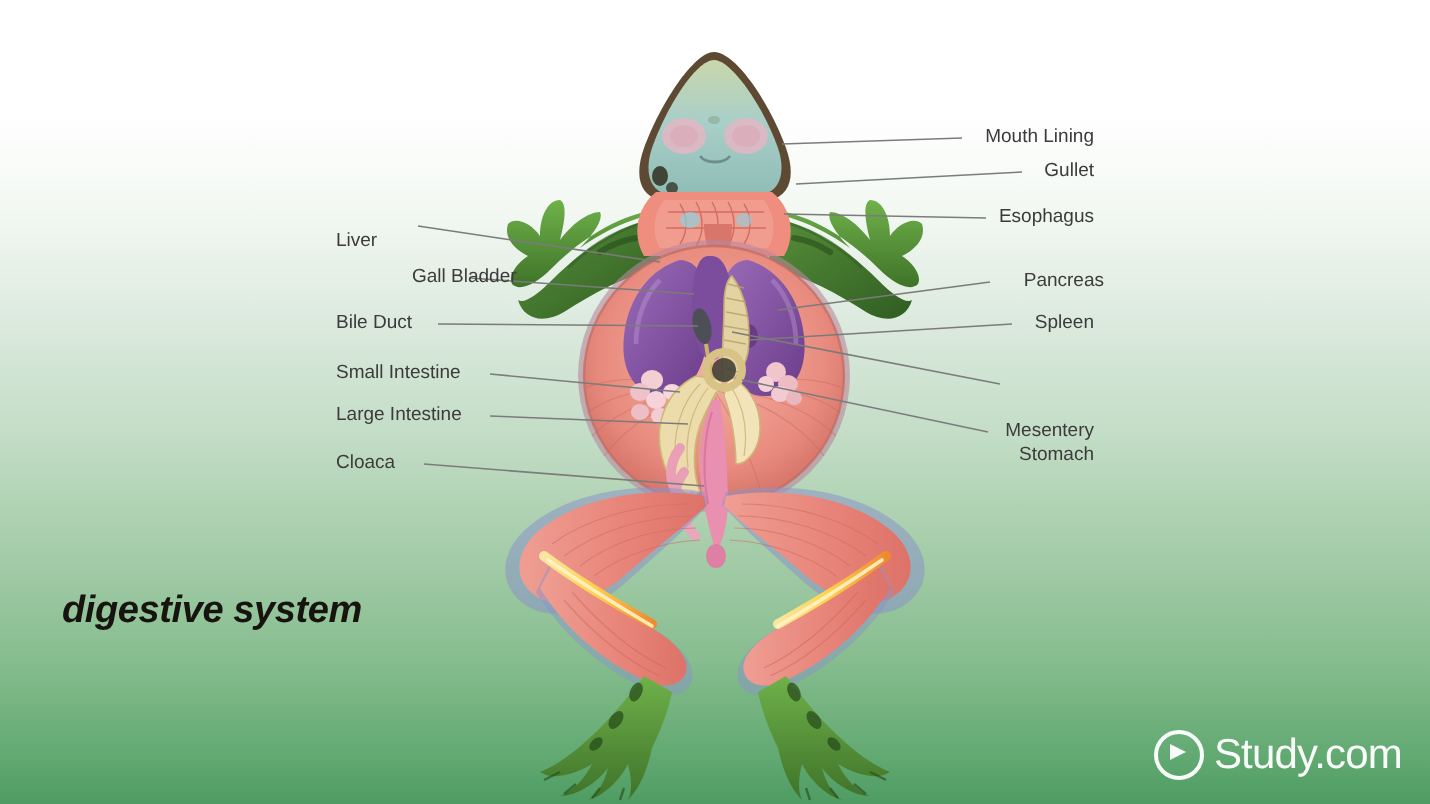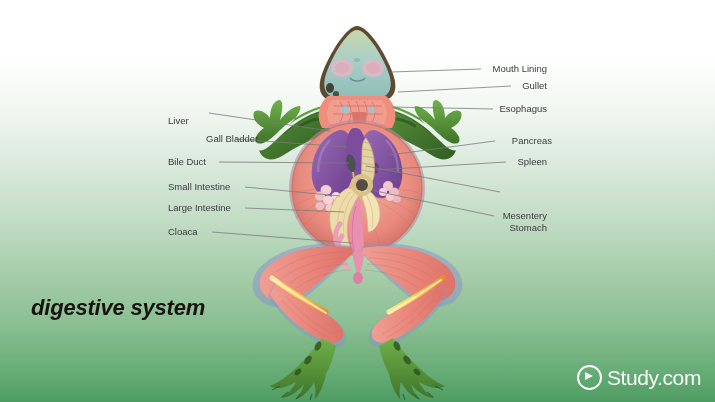--- a/index.html
+++ b/index.html
@@ -27,21 +27,21 @@
     position:absolute;left:9px;top:1px;
     font-size:18px;letter-spacing:.6px;color:#ffffff;
     font-family:"Liberation Sans", sans-serif;font-weight:400;
     text-shadow:0 1px 1px rgba(70,90,100,.35);
     white-space:nowrap;line-height:19px;
   }
 
   
   #caption{
     position:absolute;left:31px;top:295px;
-    font-size:22px;font-weight:bold;font-style:italic;
+    font-size:19px;font-weight:bold;font-style:italic;
     color:#17130f;letter-spacing:-.2px;white-space:nowrap;
   }
 
   
   #logo{
     position:absolute;right:14px;bottom:12px;
     display:flex;align-items:center;gap:5px;
     opacity:.96;
   }
   #logo .play{

